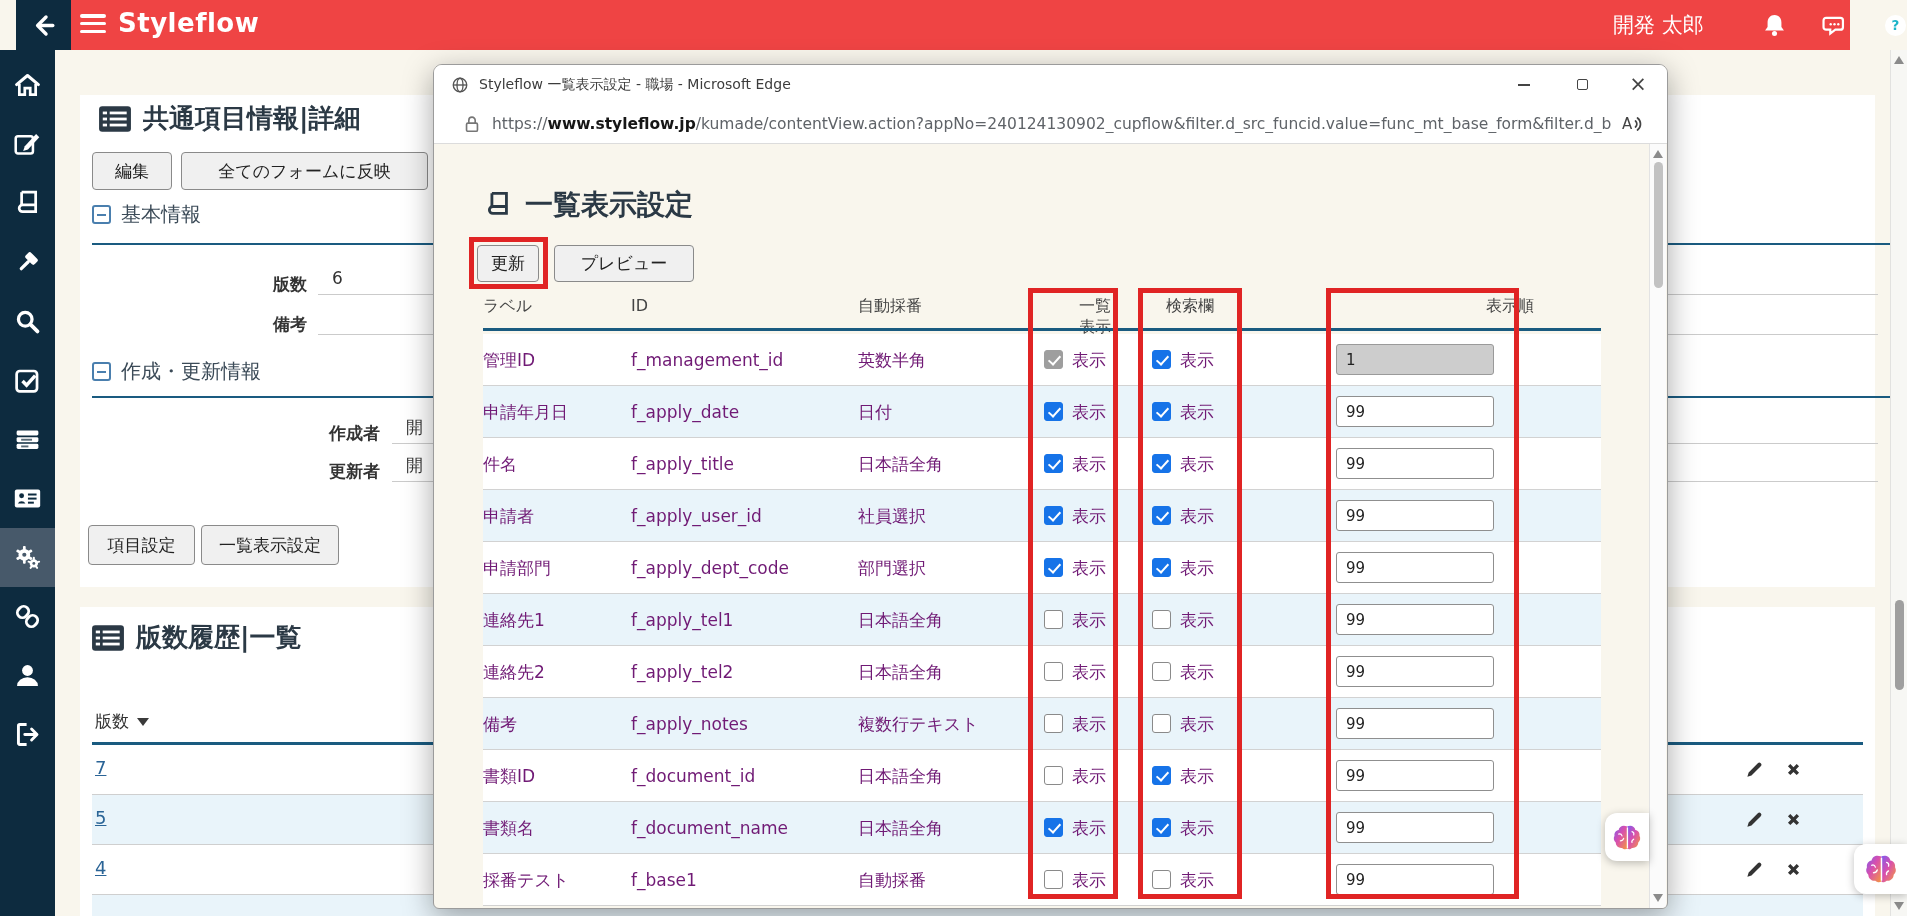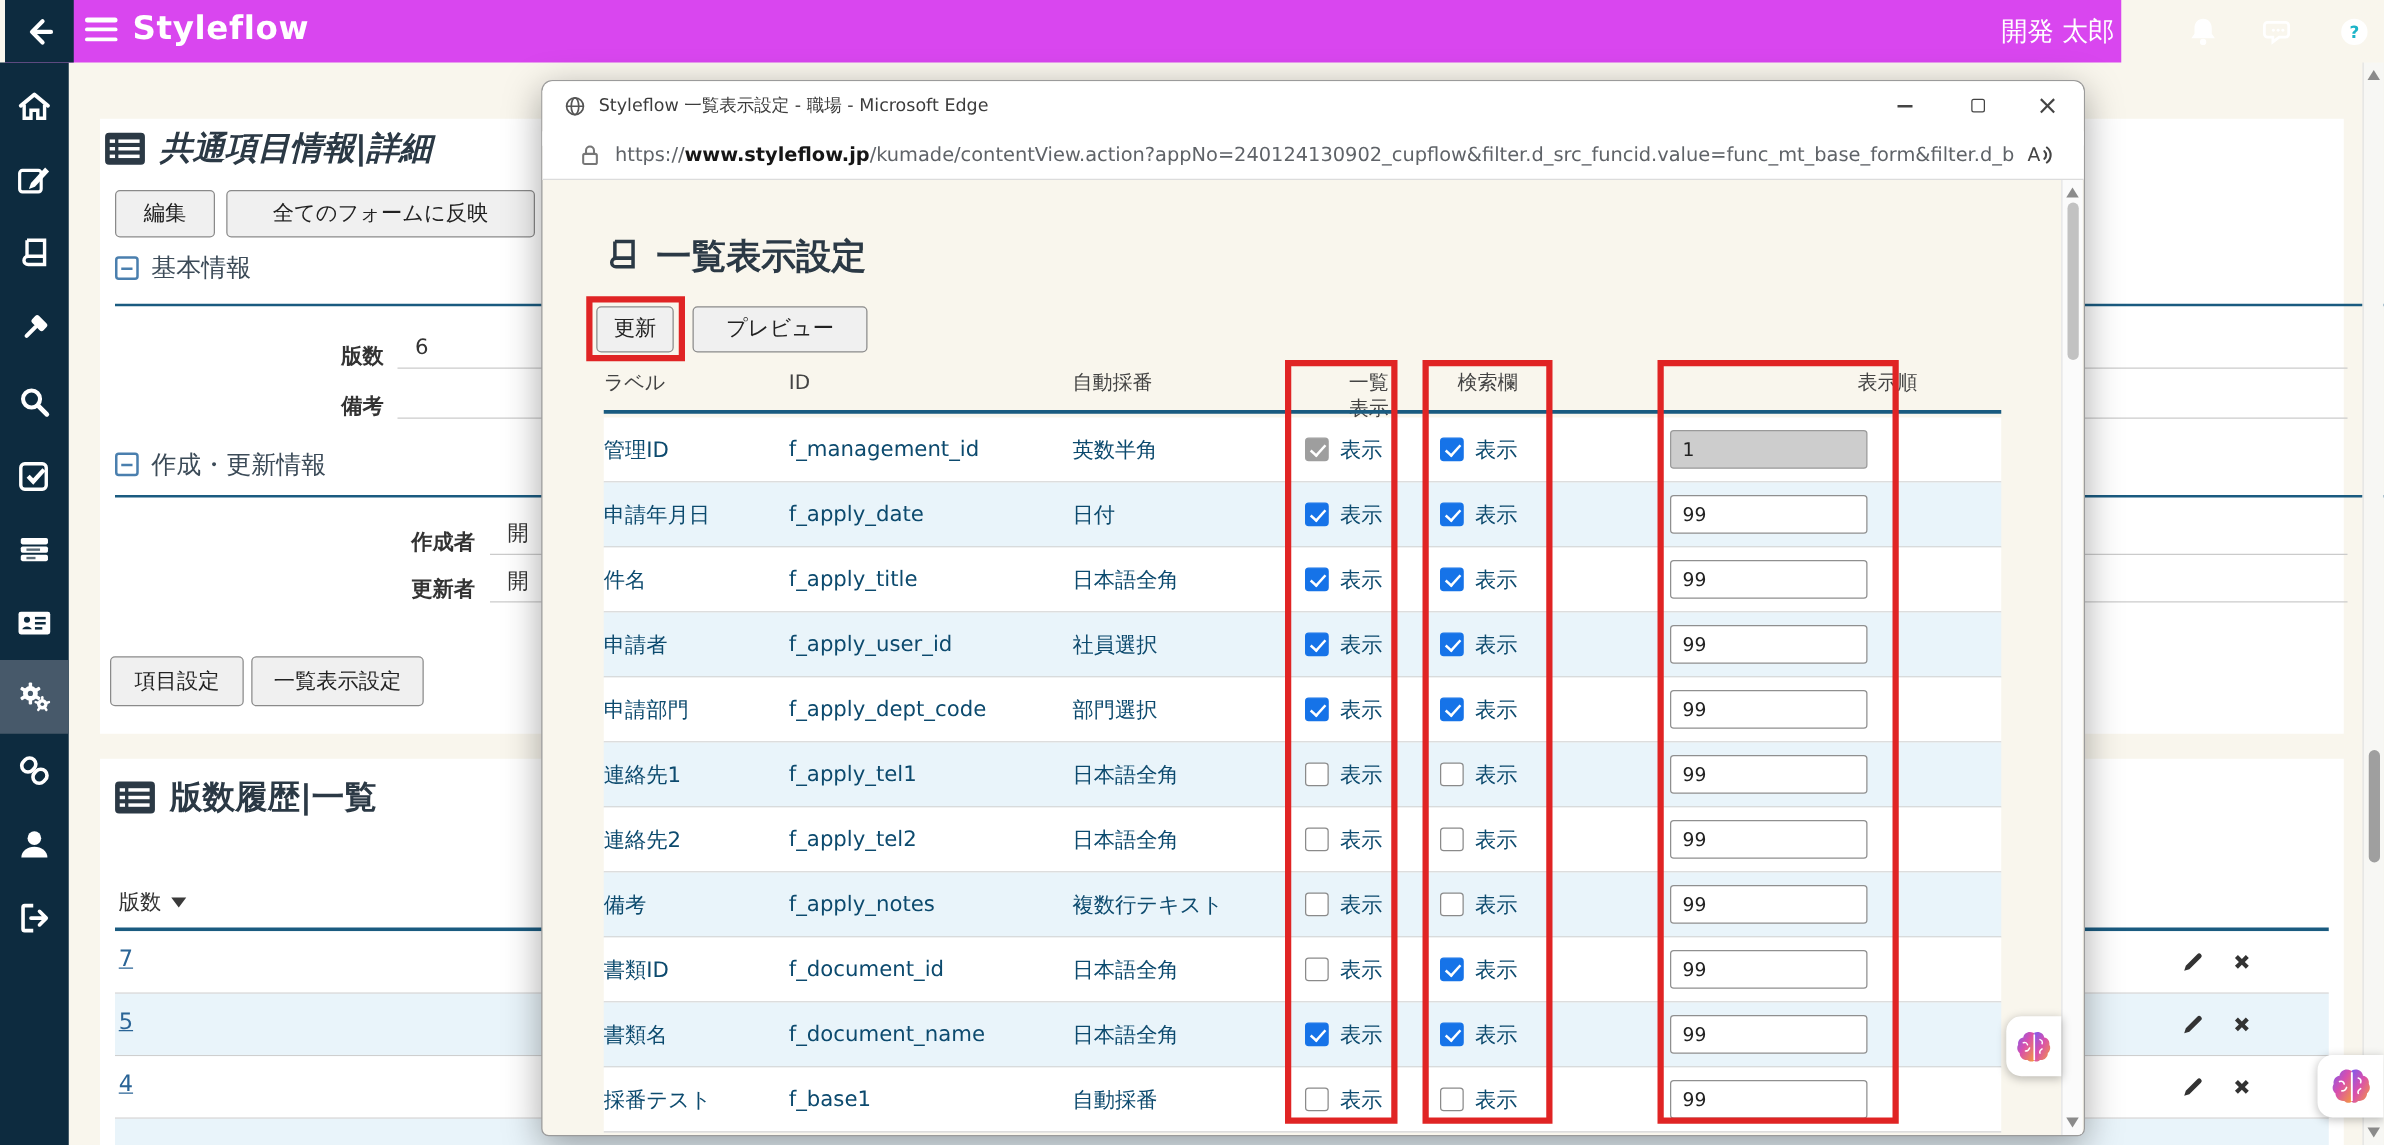--- a/index.html
+++ b/index.html
@@ -6,42 +6,42 @@
   html,body { width:1907px; height:916px; }
   body {
     position:relative; overflow:hidden;
     background:#f9f6ed;
     font-family:"DejaVu Sans","Liberation Sans",sans-serif;
     color:#333;
   }
   svg { display:block; }
 
   
-  .topbar { position:absolute; left:4px; top:0; width:1693px; height:50px; background:#d946ef; z-index:5; }
+  .topbar { position:absolute; left:16px; top:0; width:1834px; height:50px; background:#ef4444; z-index:5; }
   .backbtn { position:absolute; left:0; top:0; width:55px; height:50px; background:#0d2b3f; display:flex; align-items:center; justify-content:center; cursor:pointer; }
   .hamburger { position:absolute; left:64px; top:14px; width:26px; height:22px; cursor:pointer; }
   .hamburger div { height:3.5px; background:#fff; border-radius:2px; margin-bottom:4.4px; }
   .logo { position:absolute; left:102px; top:8px; font-size:26px; font-weight:bold; color:#fff; letter-spacing:.5px; }
   .topuser { position:absolute; left:1597px; top:11px; font-size:21px; color:#fff; white-space:pre; }
   .topicon { position:absolute; top:12px; width:27px; height:27px; cursor:pointer; }
   .ti-bell { left:1745px; } .ti-chat { left:1805px; } .ti-help { left:1866px; }
 
   
   .sidebar { position:absolute; left:0; top:50px; width:55px; height:866px; background:#0d2b3f; z-index:4; padding-top:6px; }
   .sb-item { width:55px; height:59px; display:flex; align-items:center; justify-content:center; cursor:pointer; }
   .sb-item.active { background:#47596a; }
   .sb-item svg { width:29px; height:29px; }
 
   
   .card { position:absolute; background:#fff; }
   .card1 { left:80px; top:95px; width:1795px; height:492px; }
   .card2 { left:80px; top:607px; width:1795px; height:309px; }
 
   .pagetitle { position:absolute; display:flex; align-items:center; gap:11px; color:#2b3945; font-size:26px; font-weight:600; }
-  .pt1 { left:3px; top:6px;font-style:italic; } .pt2 { left:11px; top:13px; }
+  .pt1 { left:18px; top:6px; } .pt2 { left:11px; top:13px; }
 
   .btn { display:inline-block; background:#f0f0f0; border:1px solid #8a8a8a; border-radius:4px; font-size:17px; color:#222; text-align:center; cursor:pointer; }
   .btnrow1 { position:absolute; left:12px; top:57px; display:flex; gap:9px; }
   .b-edit { width:80px; height:38px; line-height:36px; }
   .b-applyall { width:247px; height:38px; line-height:36px; }
   .btnrow2 { position:absolute; left:8px; top:430px; display:flex; gap:6px; }
   .b-item { width:107px; height:40px; line-height:38px; }
   .b-list { width:138px; height:40px; line-height:38px; }
 
   .sechead { position:absolute; display:flex; align-items:center; gap:10px; font-size:20px; color:#3c4b58; }
@@ -103,21 +103,21 @@
 
   .phead { position:absolute; top:152px; font-size:16px; color:#444; }
   .h-label { left:49px; } .h-id { left:197px; } .h-type { left:424px; }
   .h-list { left:600px; width:82px; text-align:center;padding-left:40px; }
   .h-search { left:712px; width:88px; text-align:center; }
   .h-order { left:980px; width:120px; text-align:right; }
   .pheadline { position:absolute; left:49px; top:184px; width:1118px; height:3px; background:#1a5b80; }
 
   .prow { position:absolute; left:49px; width:1118px; height:52px; background:#fff; border-bottom:1px solid #d2d2d2; }
   .prow.alt { background:#e9f4fa; }
-  .pc { position:absolute; top:50%; transform:translateY(-50%); font-size:17px; color:#0c4a6e; white-space:nowrap; }
+  .pc { position:absolute; top:50%; transform:translateY(-50%); font-size:17px; color:#701a75; white-space:nowrap; }
   .pc-label { left:0; } .pc-id { left:148px; } .pc-type { left:375px; }
   .cbl1 { left:589px; } .cbl2 { left:697px; }
   .cb { position:absolute; top:16px; width:19px; height:19px; border:1.5px solid #8a8a8a; border-radius:3px; background:#fff; cursor:pointer; }
   .cb1 { left:561px; } .cb2 { left:669px; }
   .cb.checked { background:#1673e8; border-color:#1673e8; }
   .cb.checked.disabled { background:#9e9e9e; border-color:#9e9e9e; }
   .cb.checked::after { content:""; position:absolute; left:5.5px; top:1.8px; width:5px; height:10px;
       border:solid #fff; border-width:0 2.6px 2.6px 0; transform:rotate(42deg); }
   .order-input { position:absolute; left:853px; top:10px; width:158px; height:31px; border:1px solid #8f8f8f; border-radius:3px;
       font-size:15px; padding:0 9px; font-family:inherit; color:#222; background:#fff; }

